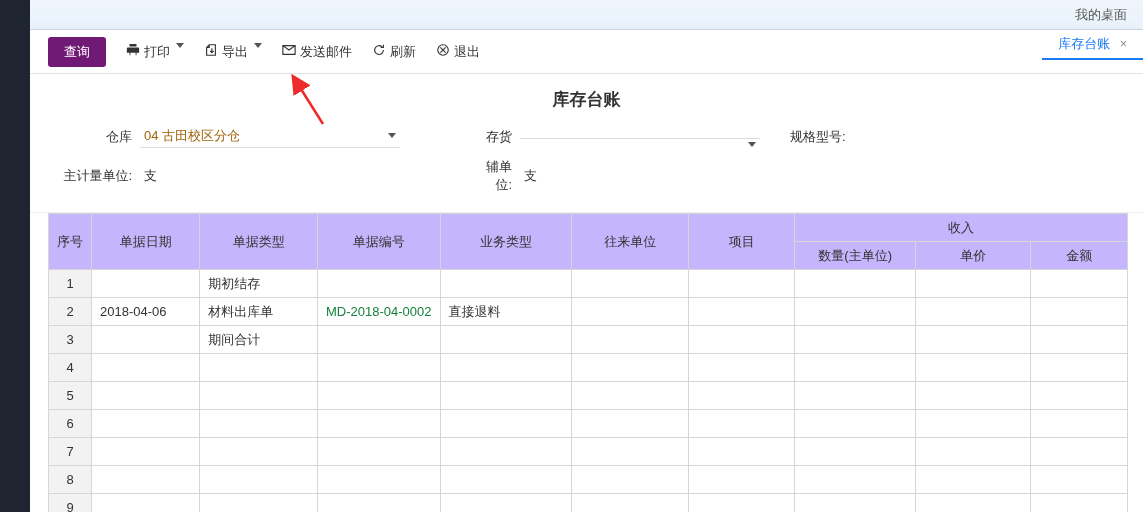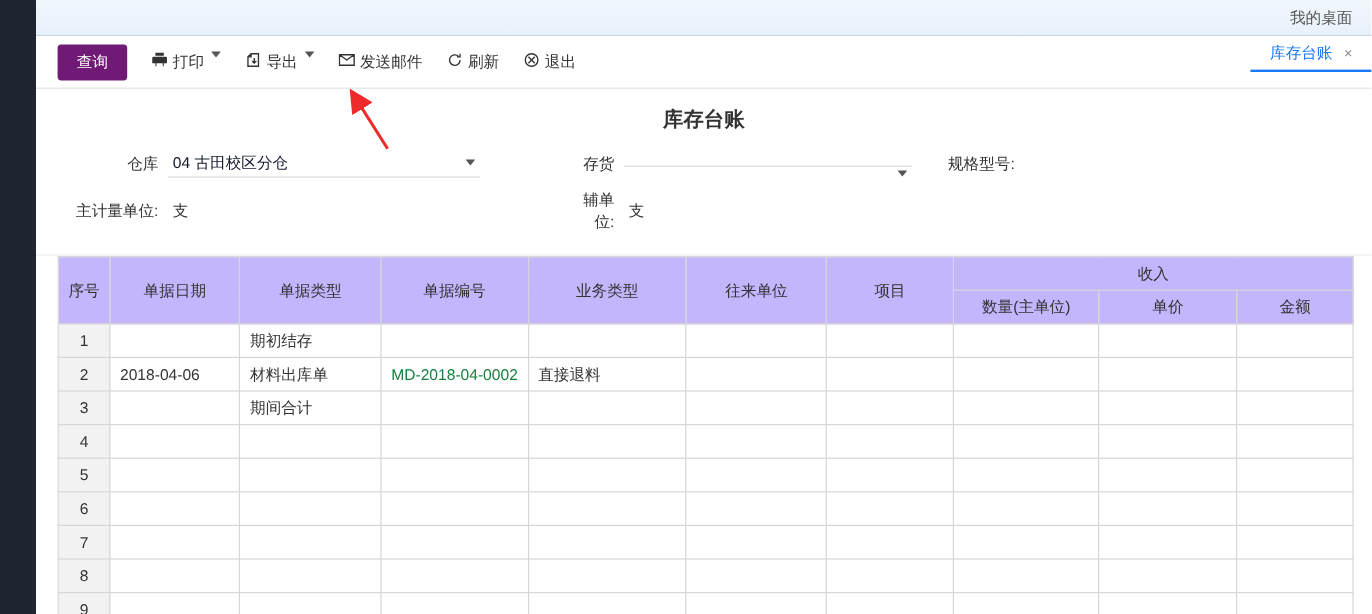--- a/index.html
+++ b/index.html
@@ -109,21 +109,21 @@
     width: 90px;
     text-align: right;
     padding-right: 8px;
     color: #333;
   }
   .filter-row .sel {
     position: relative;
     width: 260px;
     border-bottom: 1px solid #ddd;
     padding: 2px 16px 2px 4px;
-    color: #0f172a;
+    color: #a16207;
   }
   .filter-row .sel .caret-down { position:absolute; right:4px; top:8px; }
   .gap1 { width: 70px; }
   .stat { color:#333; padding-left: 4px; }
   
   .table-wrap {
     padding: 0 18px;
     overflow: auto;
     flex: 1;
   }

